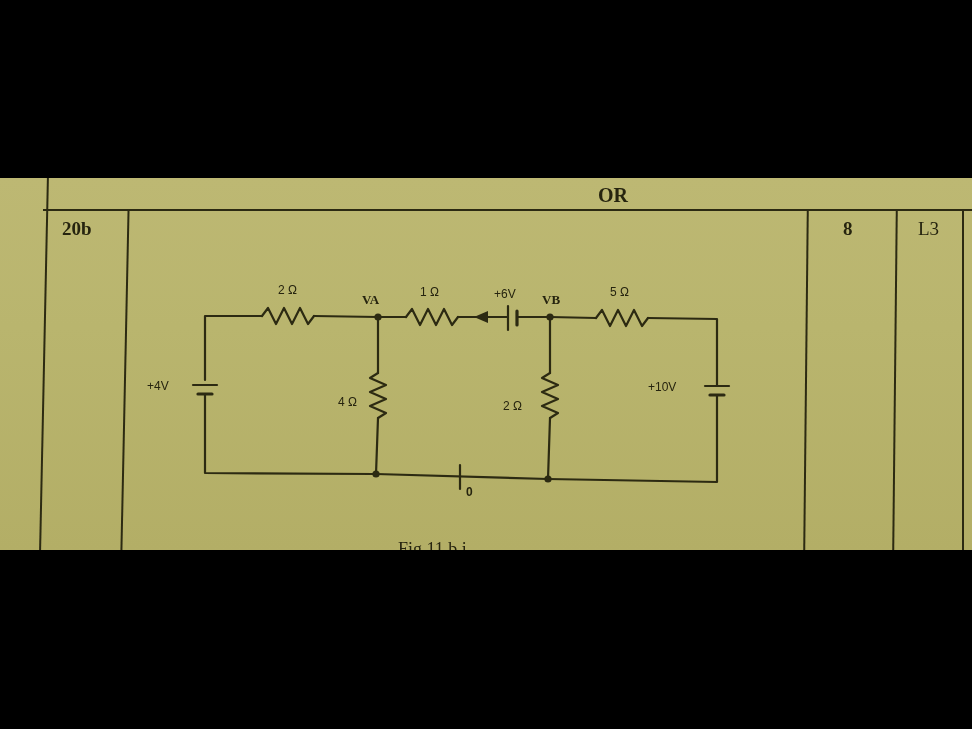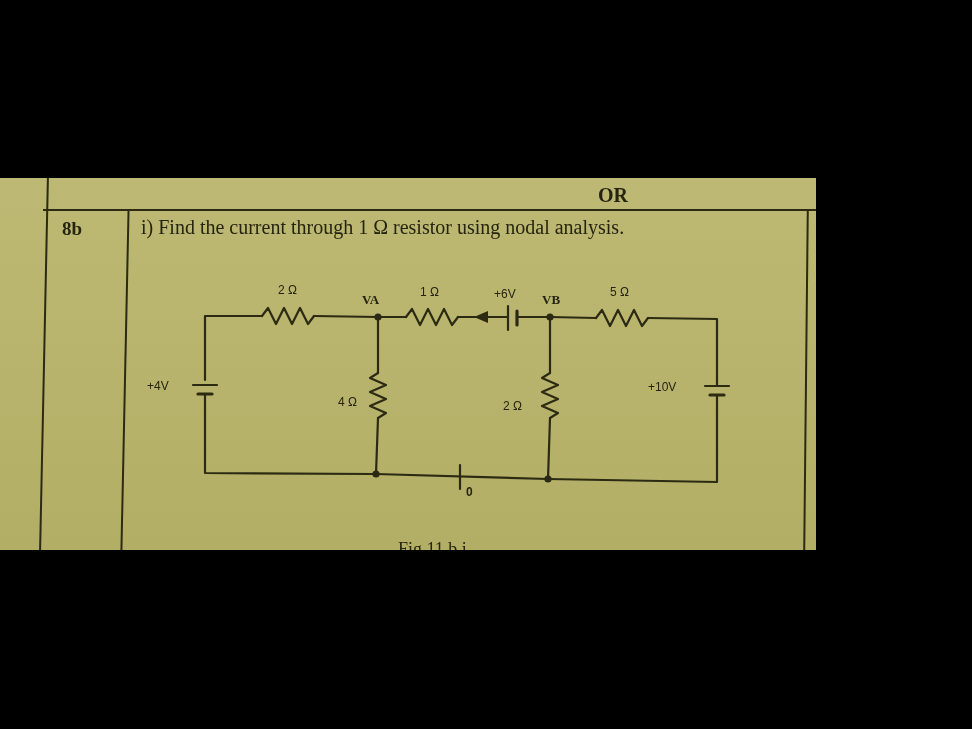--- a/index.html
+++ b/index.html
@@ -1,18 +1,18 @@
 <!DOCTYPE html>
 <html><head>
 <meta charset="utf-8">
 <style>
   html, body { margin:0; padding:0; background:#000; }
   body { width:972px; height:729px; position:relative; overflow:hidden; font-family:"Liberation Serif", serif; }
   .paper {
-    position:absolute; left:0; top:178px; width:816px; height:372px;
+    position:absolute; left:0; top:178px; width:972px; height:372px;
     background: linear-gradient(180deg, #bdb873 0%, #b9b56e 40%, #b3ae66 100%);
     overflow:hidden;
   }
   .vline { position:absolute; background:#2c2a12; width:2px; }
   .hline { position:absolute; background:#2c2a12; height:2px; }
   .txt { position:absolute; color:#26240f; white-space:nowrap; }
   .or { left:598px; top:6px; font-size:20px; font-weight:bold; }
   .qno { left:62px; top:40px; font-size:19px; font-weight:bold; }
   .qtext { left:141px; top:38px; font-size:20px; }
   .marks { left:843px; top:40px; font-size:19px; font-weight:bold; }
@@ -28,22 +28,21 @@
 <div class="paper">
 
   <div class="vline" style="left:43px; top:0; height:372px; transform:skewX(-1.2deg);"></div>
   <div class="hline" style="left:43px; top:31px; width:929px;"></div>
   <div class="vline" style="left:124px; top:31px; height:341px; transform:skewX(-1.2deg);"></div>
   <div class="vline" style="left:805px; top:33px; height:339px; transform:skewX(-0.6deg);"></div>
   <div class="vline" style="left:894px; top:33px; height:339px; transform:skewX(-0.6deg);"></div>
   <div class="vline" style="left:962px; top:33px; height:339px;"></div>
 
   <div class="txt or">OR</div>
-  <div class="txt qno">8b</div>
-  <div class="txt qtext">i) Find the current through 1 Ω resistor using nodal analysis.</div>
+  <div class="txt qno">20b</div>
   <div class="txt marks">8</div>
   <div class="txt level">L3</div>
 
   <svg class="circuit" width="972" height="372" viewBox="0 0 972 372">
     <g stroke="#2c2a12" stroke-width="2.2" fill="none" stroke-linecap="round" stroke-linejoin="round">
 
       <path d="M205 202 L205 138 L262 138"></path>
       <path d="M262 138 L268 130 L276 146 L284 130 L292 146 L300 130 L308 146 L314 138"></path>
       <path d="M314 138 L378 139"></path>
 

